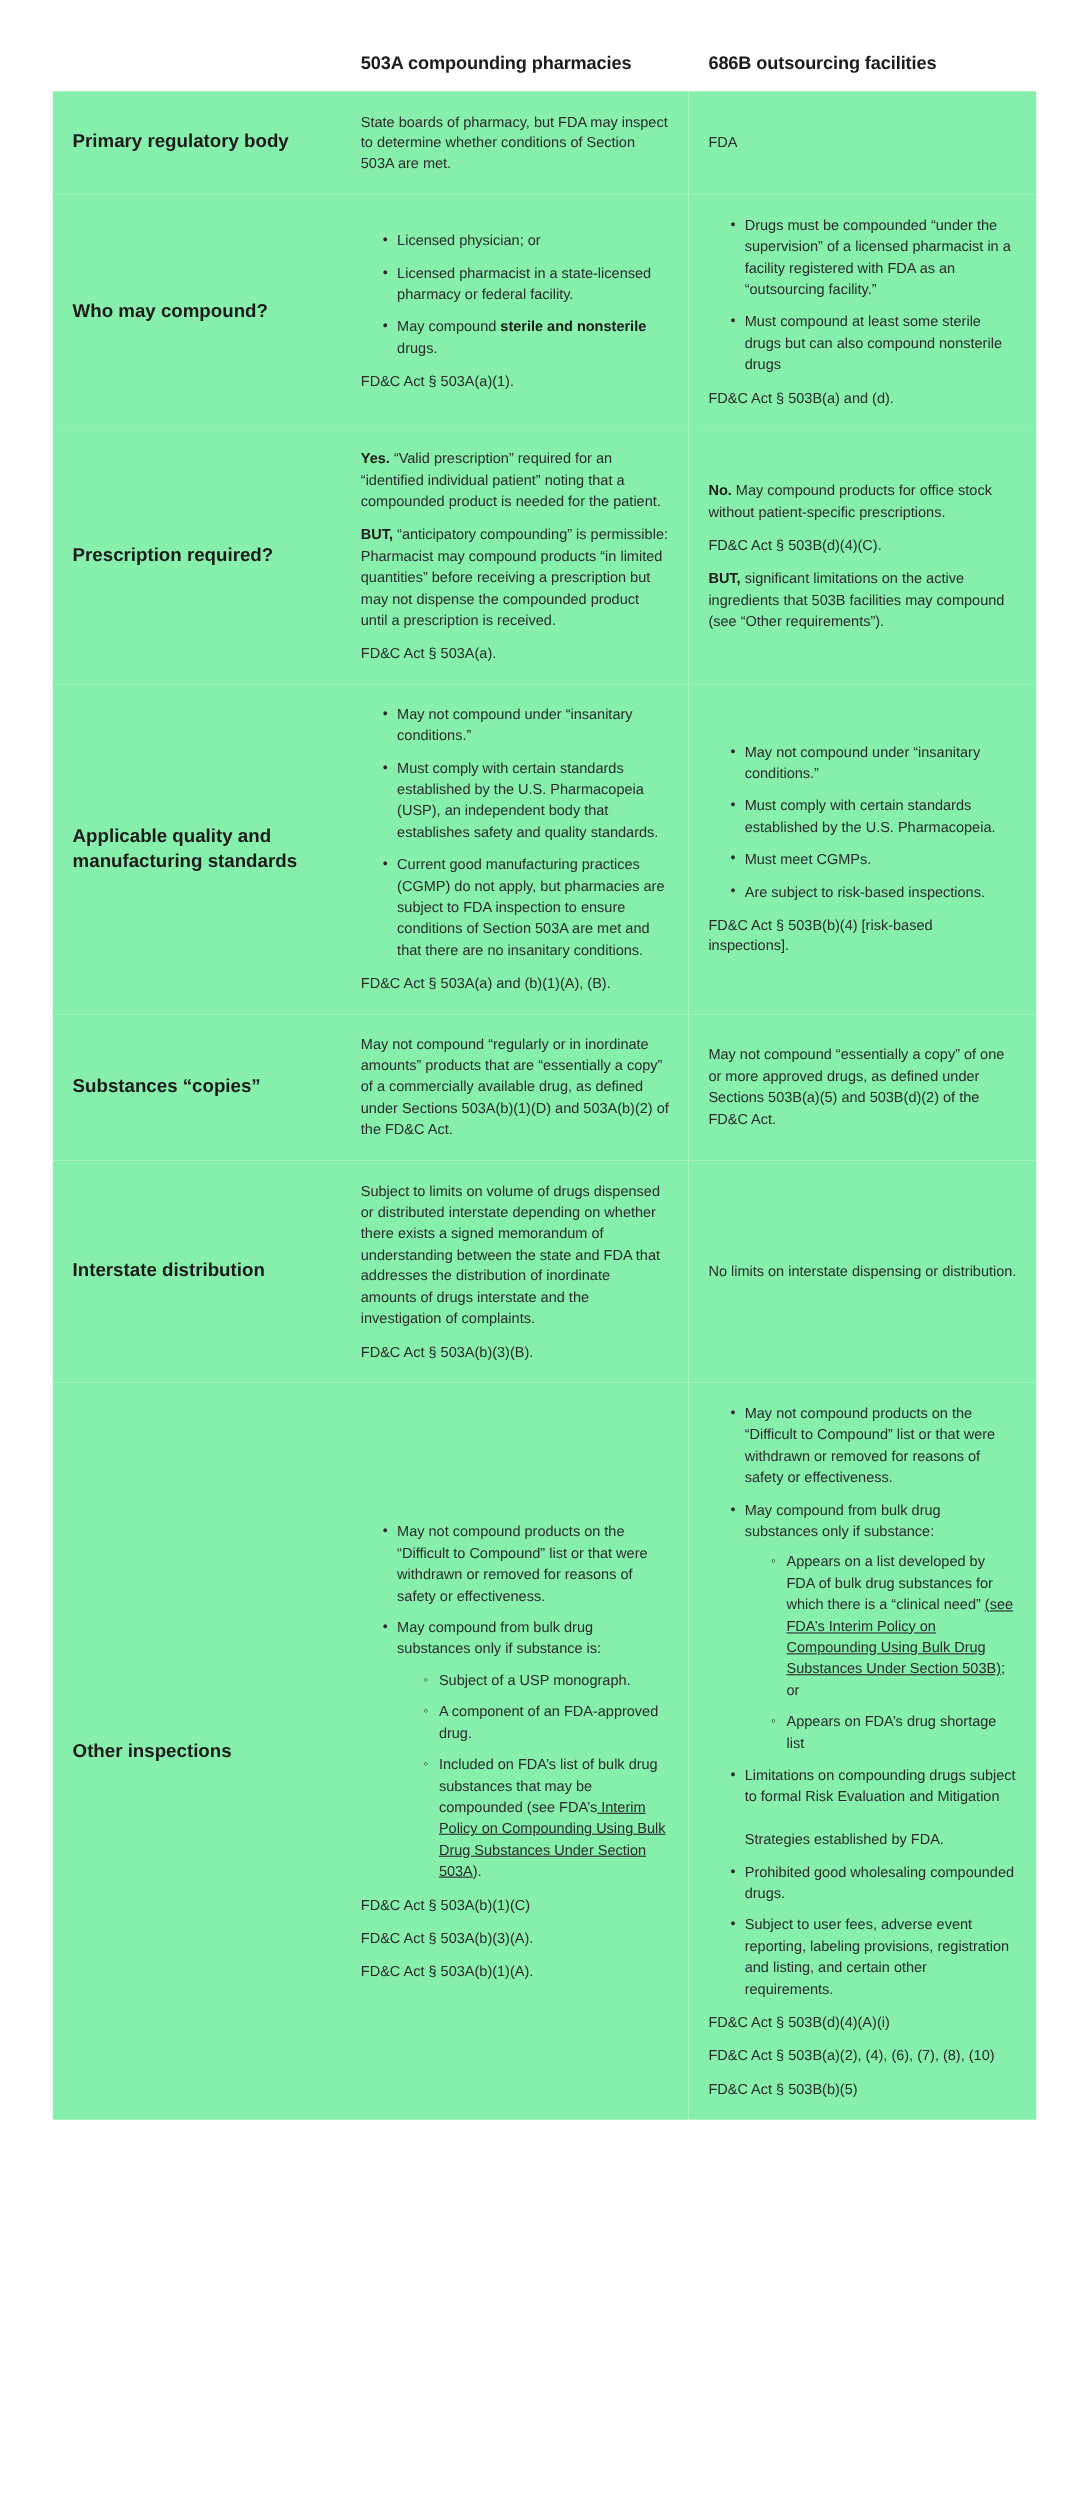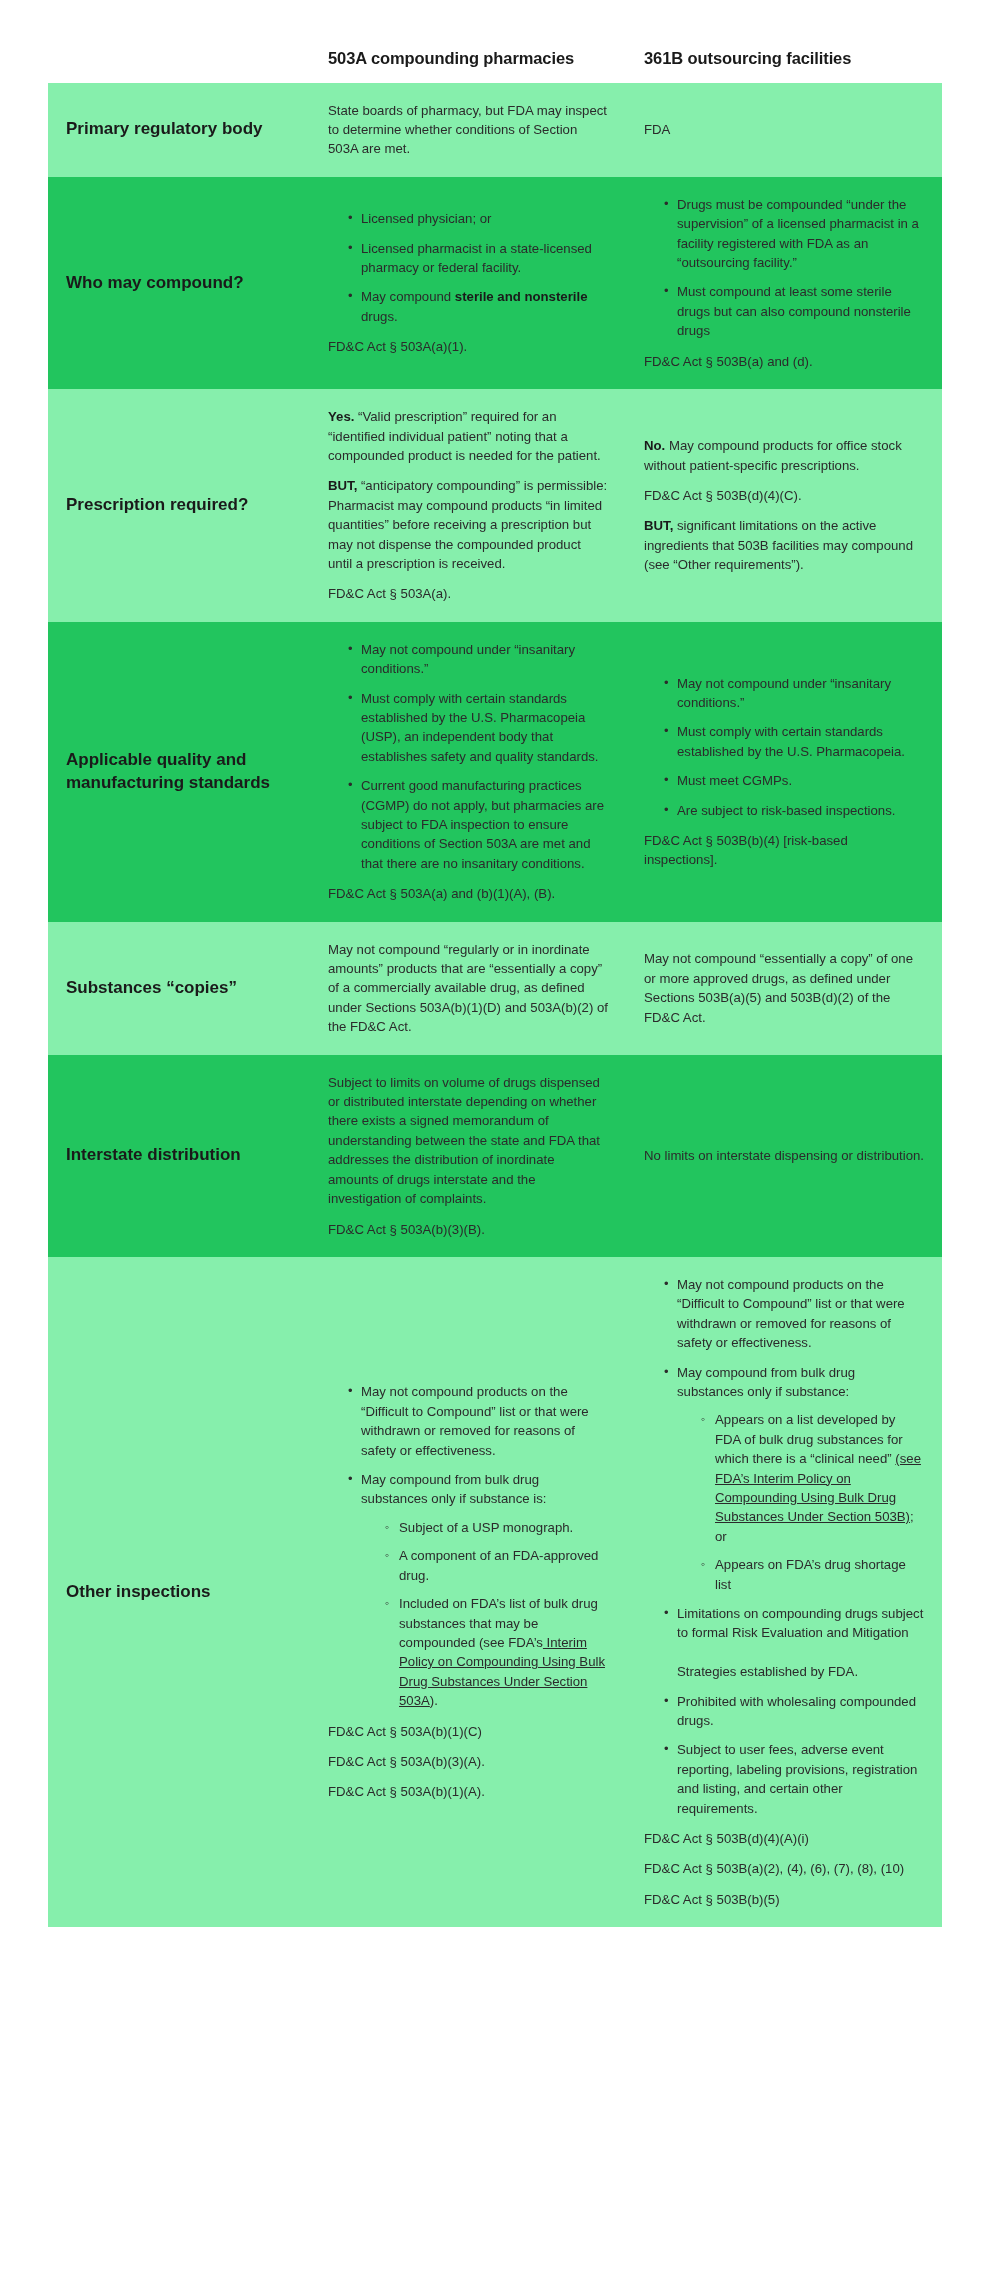--- a/index.html
+++ b/index.html
@@ -46,21 +46,21 @@
     font-weight: bold;
     letter-spacing: -0.1px;
     color: #1a1a1a;
     line-height: 1.25;
   }
 
   
   tbody td {
     vertical-align: middle;
     padding: 0;
-    background: #22c55e;
+    background: #86efac;
   }
   tbody tr.shaded td { background: #86efac; }
   .cell {
     padding: 18px 18px 18px 18px;
     font-size: 13.2px;
     line-height: 1.47;
     color: #2b2b2b;
   }
   .cell.label {
     font-weight: bold;
@@ -136,21 +136,21 @@
       <col class="c-a">
       <col class="c-b">
     </colgroup>
     <thead>
       <tr>
         <th class="blank-head"></th>
         <th>
           <div class="head-cell">503A compounding pharmacies</div>
         </th>
         <th>
-          <div class="head-cell">361B outsourcing facilities</div>
+          <div class="head-cell">686B outsourcing facilities</div>
         </th>
       </tr>
     </thead>
     <tbody id="tbody">
         <tr class="shaded">
           <td class="label-cell">
             <div class="cell label">Primary regulatory body</div>
           </td>
           <td class="body-cell">
             <div class="cell">
@@ -284,21 +284,21 @@
           </td>
           <td class="body-cell">
             <div class="cell">
               <ul class="b1">
                 <li>May not compound products on the “Difficult to Compound” list or that were withdrawn or removed for reasons of safety or effectiveness.</li>
                 <li>May compound from bulk drug substances only if substance:<ul class="b2">
                     <li>Appears on a list developed by FDA of bulk drug substances for which there is a “clinical need” <span class="lnk">(see FDA’s Interim Policy on Compounding Using Bulk Drug Substances Under Section 503B)</span>; or</li>
                     <li>Appears on FDA’s drug shortage list</li>
                   </ul></li>
                 <li>Limitations on compounding drugs subject to formal Risk Evaluation and Mitigation<br><br>Strategies established by FDA.</li>
-                <li>Prohibited with wholesaling compounded drugs.</li>
+                <li>Prohibited good wholesaling compounded drugs.</li>
                 <li>Subject to user fees, adverse event reporting, labeling provisions, registration and listing, and certain other requirements.</li>
               </ul>
               <p class="cite">FD&amp;C Act § 503B(d)(4)(A)(i)</p>
               <p class="cite">FD&amp;C Act § 503B(a)(2), (4), (6), (7), (8), (10)</p>
               <p class="cite">FD&amp;C Act § 503B(b)(5)</p>
             </div>
           </td>
         </tr>
       </tbody>
   </table>

